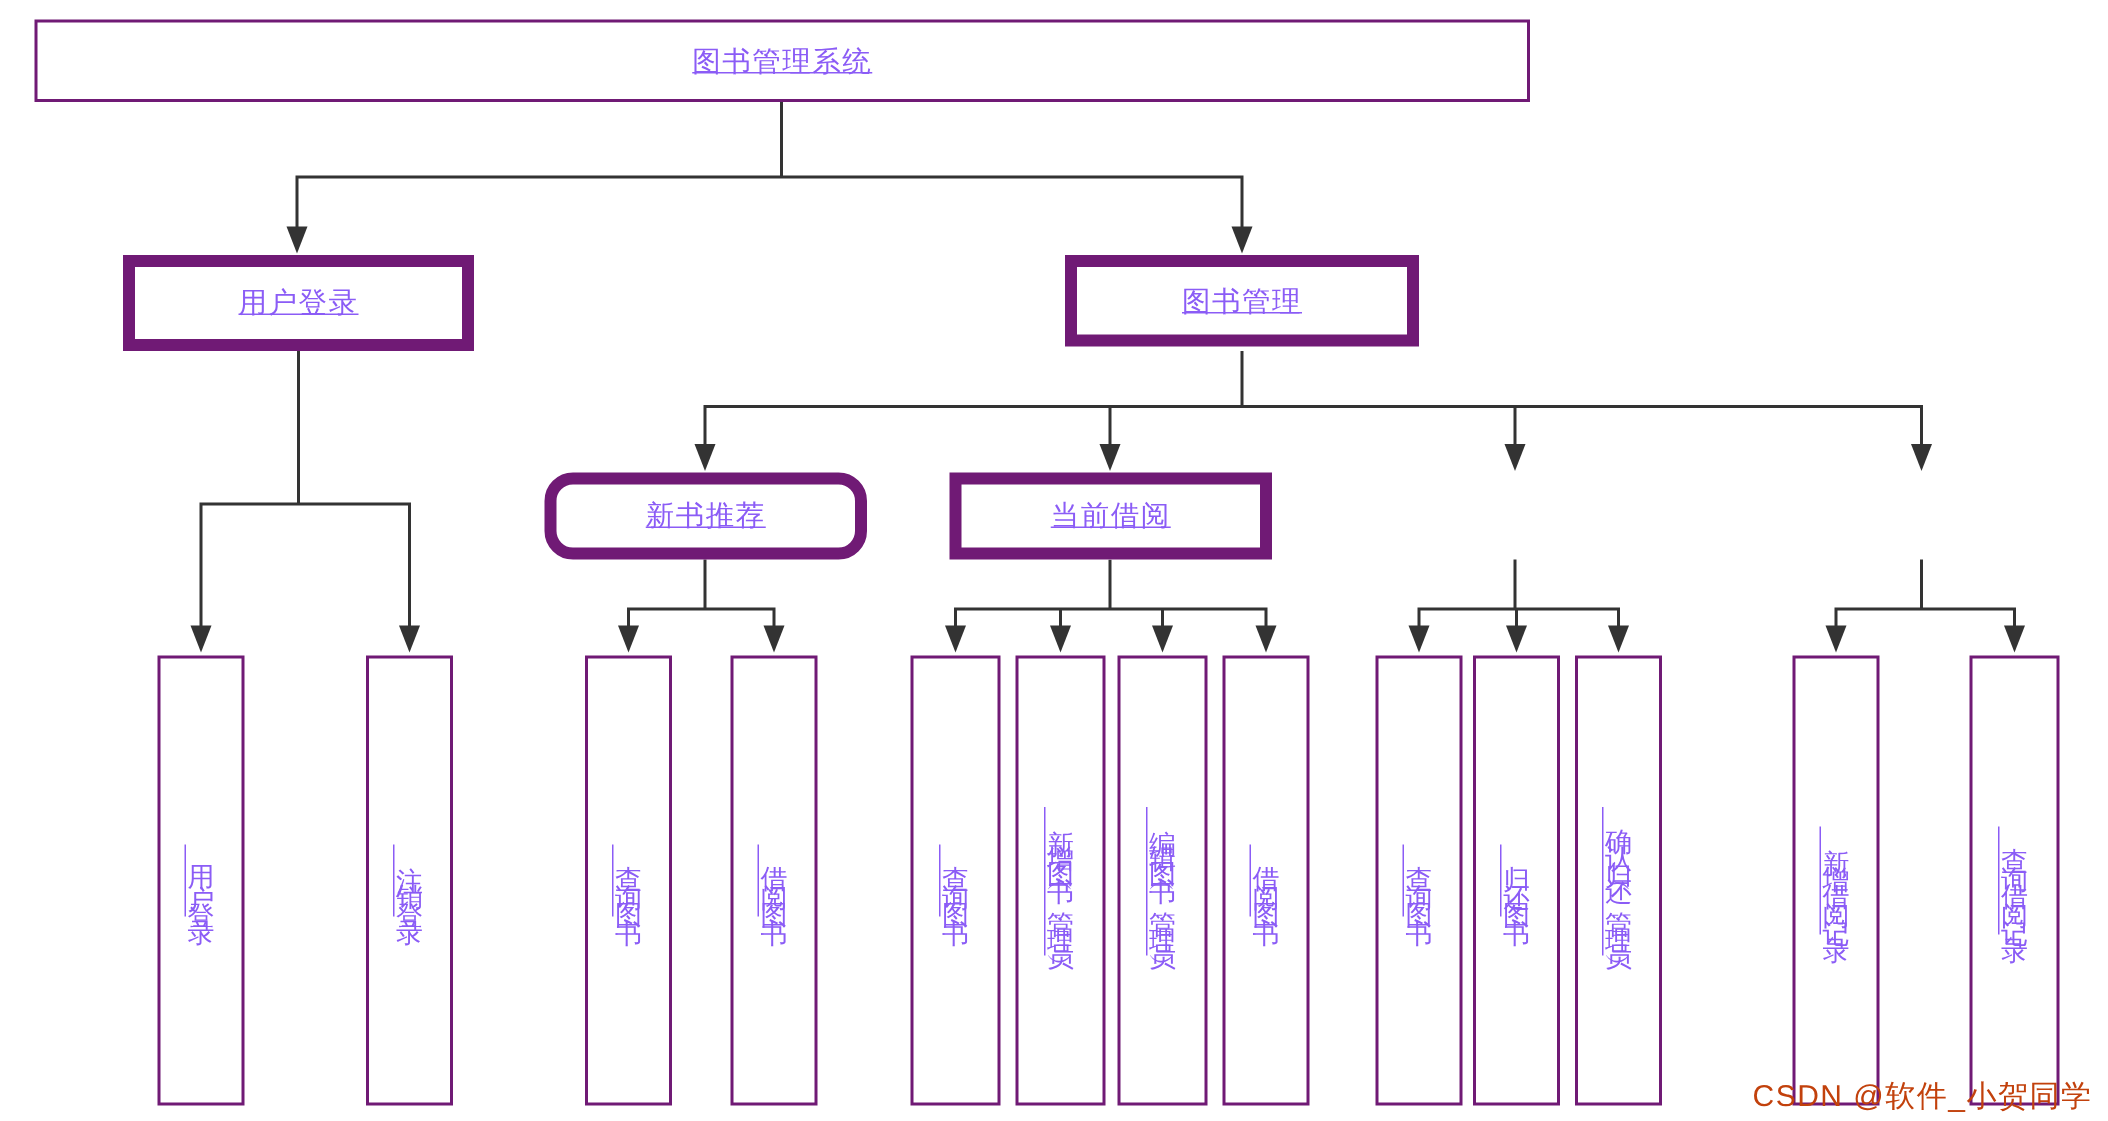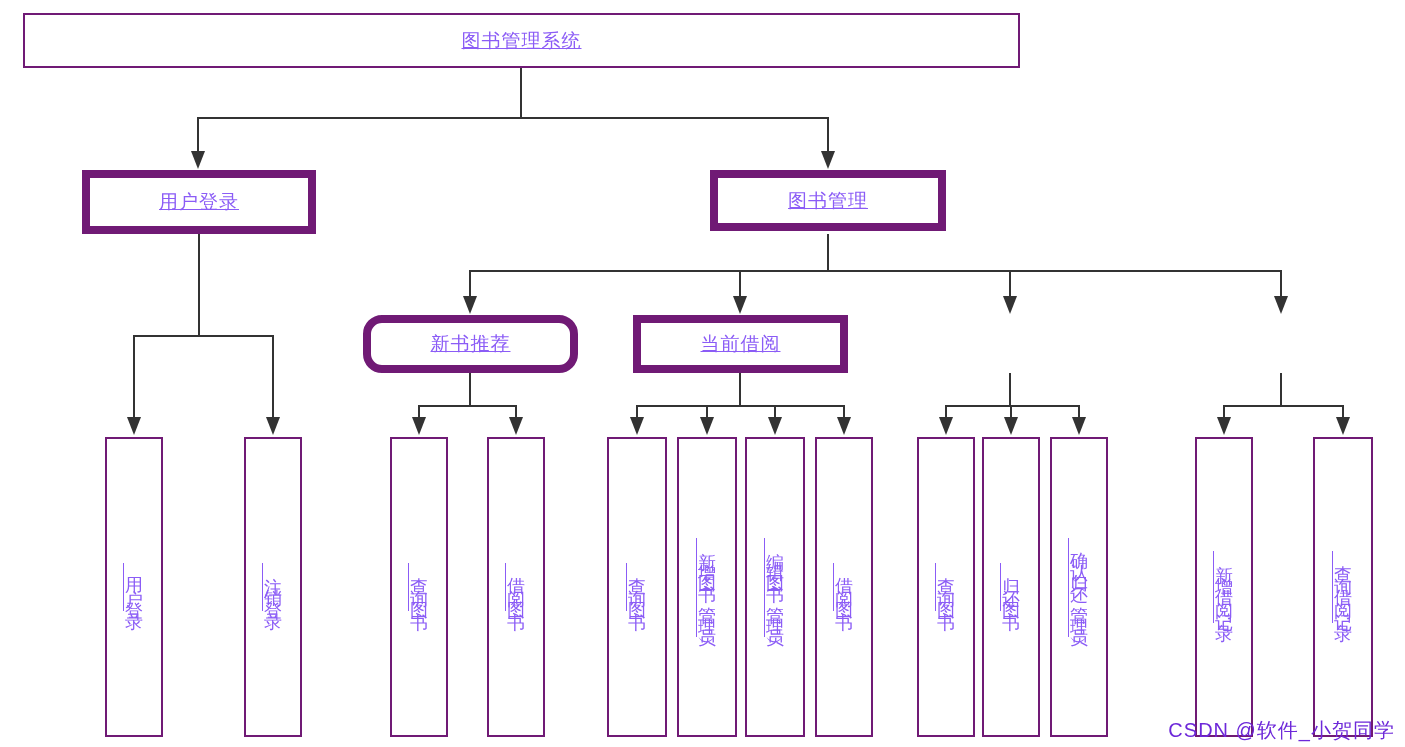--- a/index.html
+++ b/index.html
@@ -45,21 +45,21 @@
     text-orientation: mixed;
     letter-spacing: 12px;
     line-height: 1;
   }
   .leaf.long { letter-spacing: 11px; }
   .watermark {
     position: absolute;
     right: 10px;
     bottom: 3px;
     font-size: 20px;
-    color: #6d28d9;
+    color: #c2410c;
     letter-spacing: 1px;
   }
 </style>
 </head>
 <body>
 
 <div class="diagram">
 
   <svg class="connectors" viewBox="0 0 1405 747" xmlns="http://www.w3.org/2000/svg" fill="none" stroke="#333333" stroke-width="2">
 

